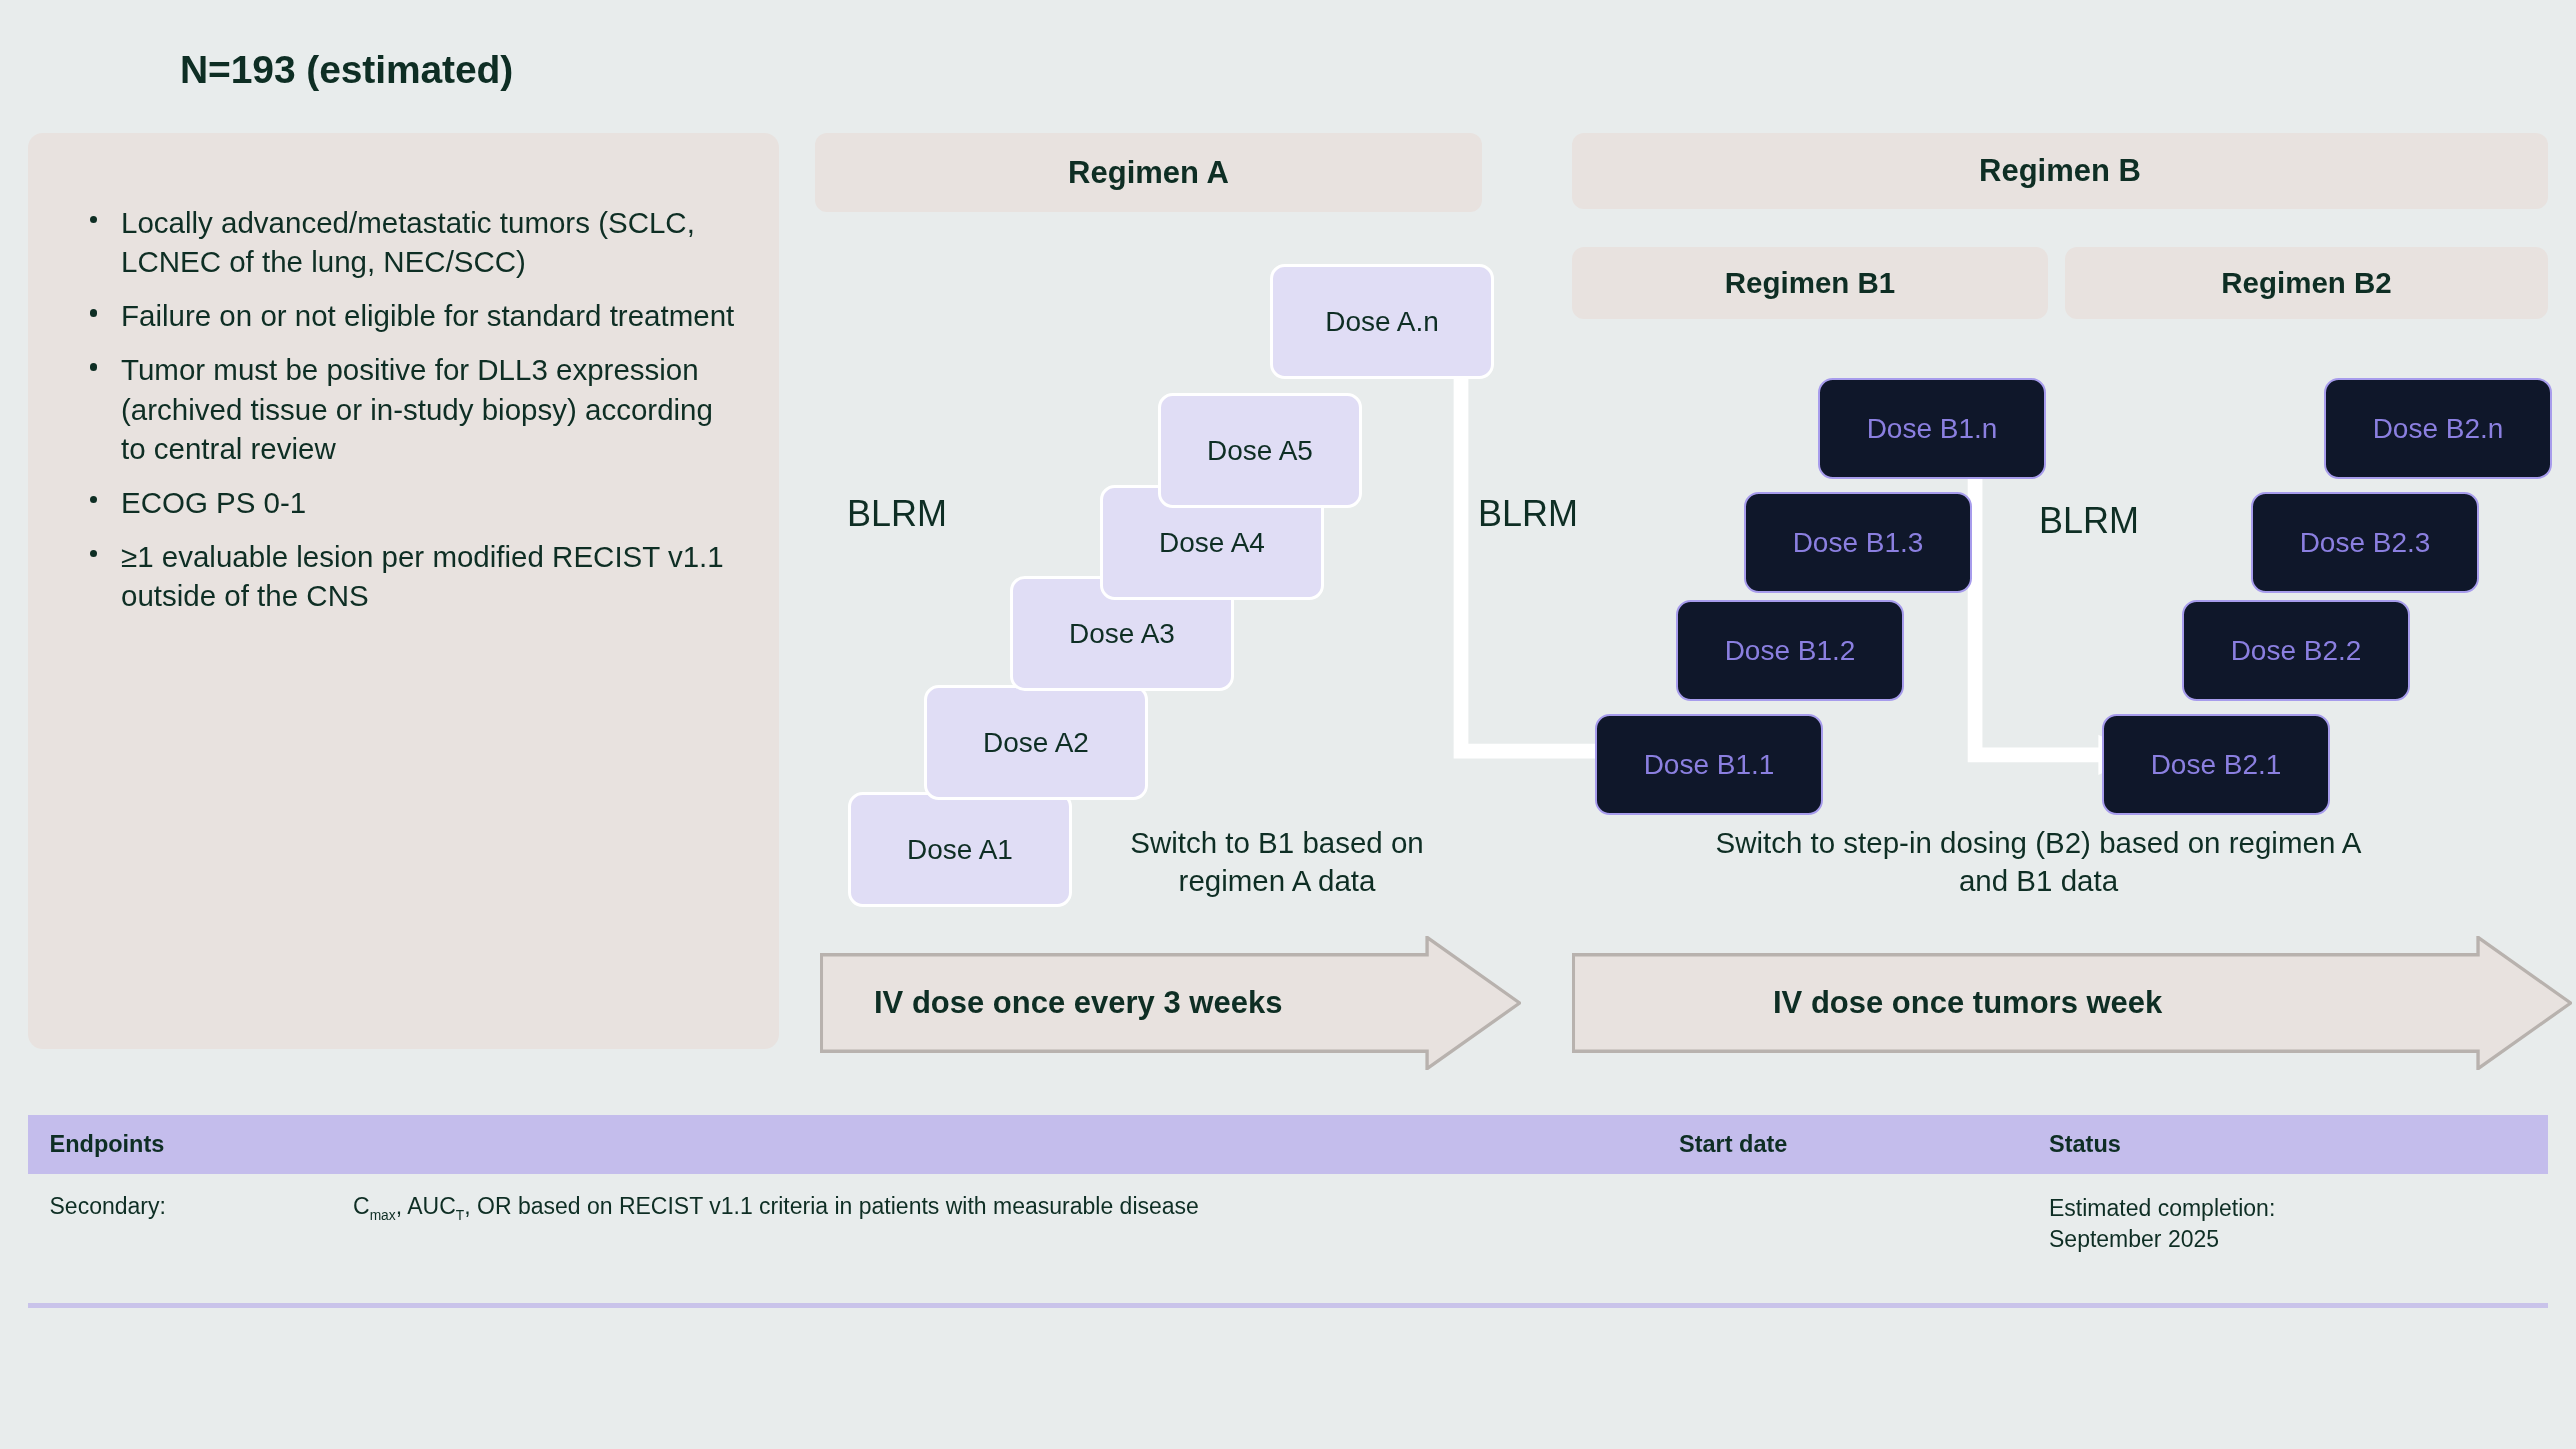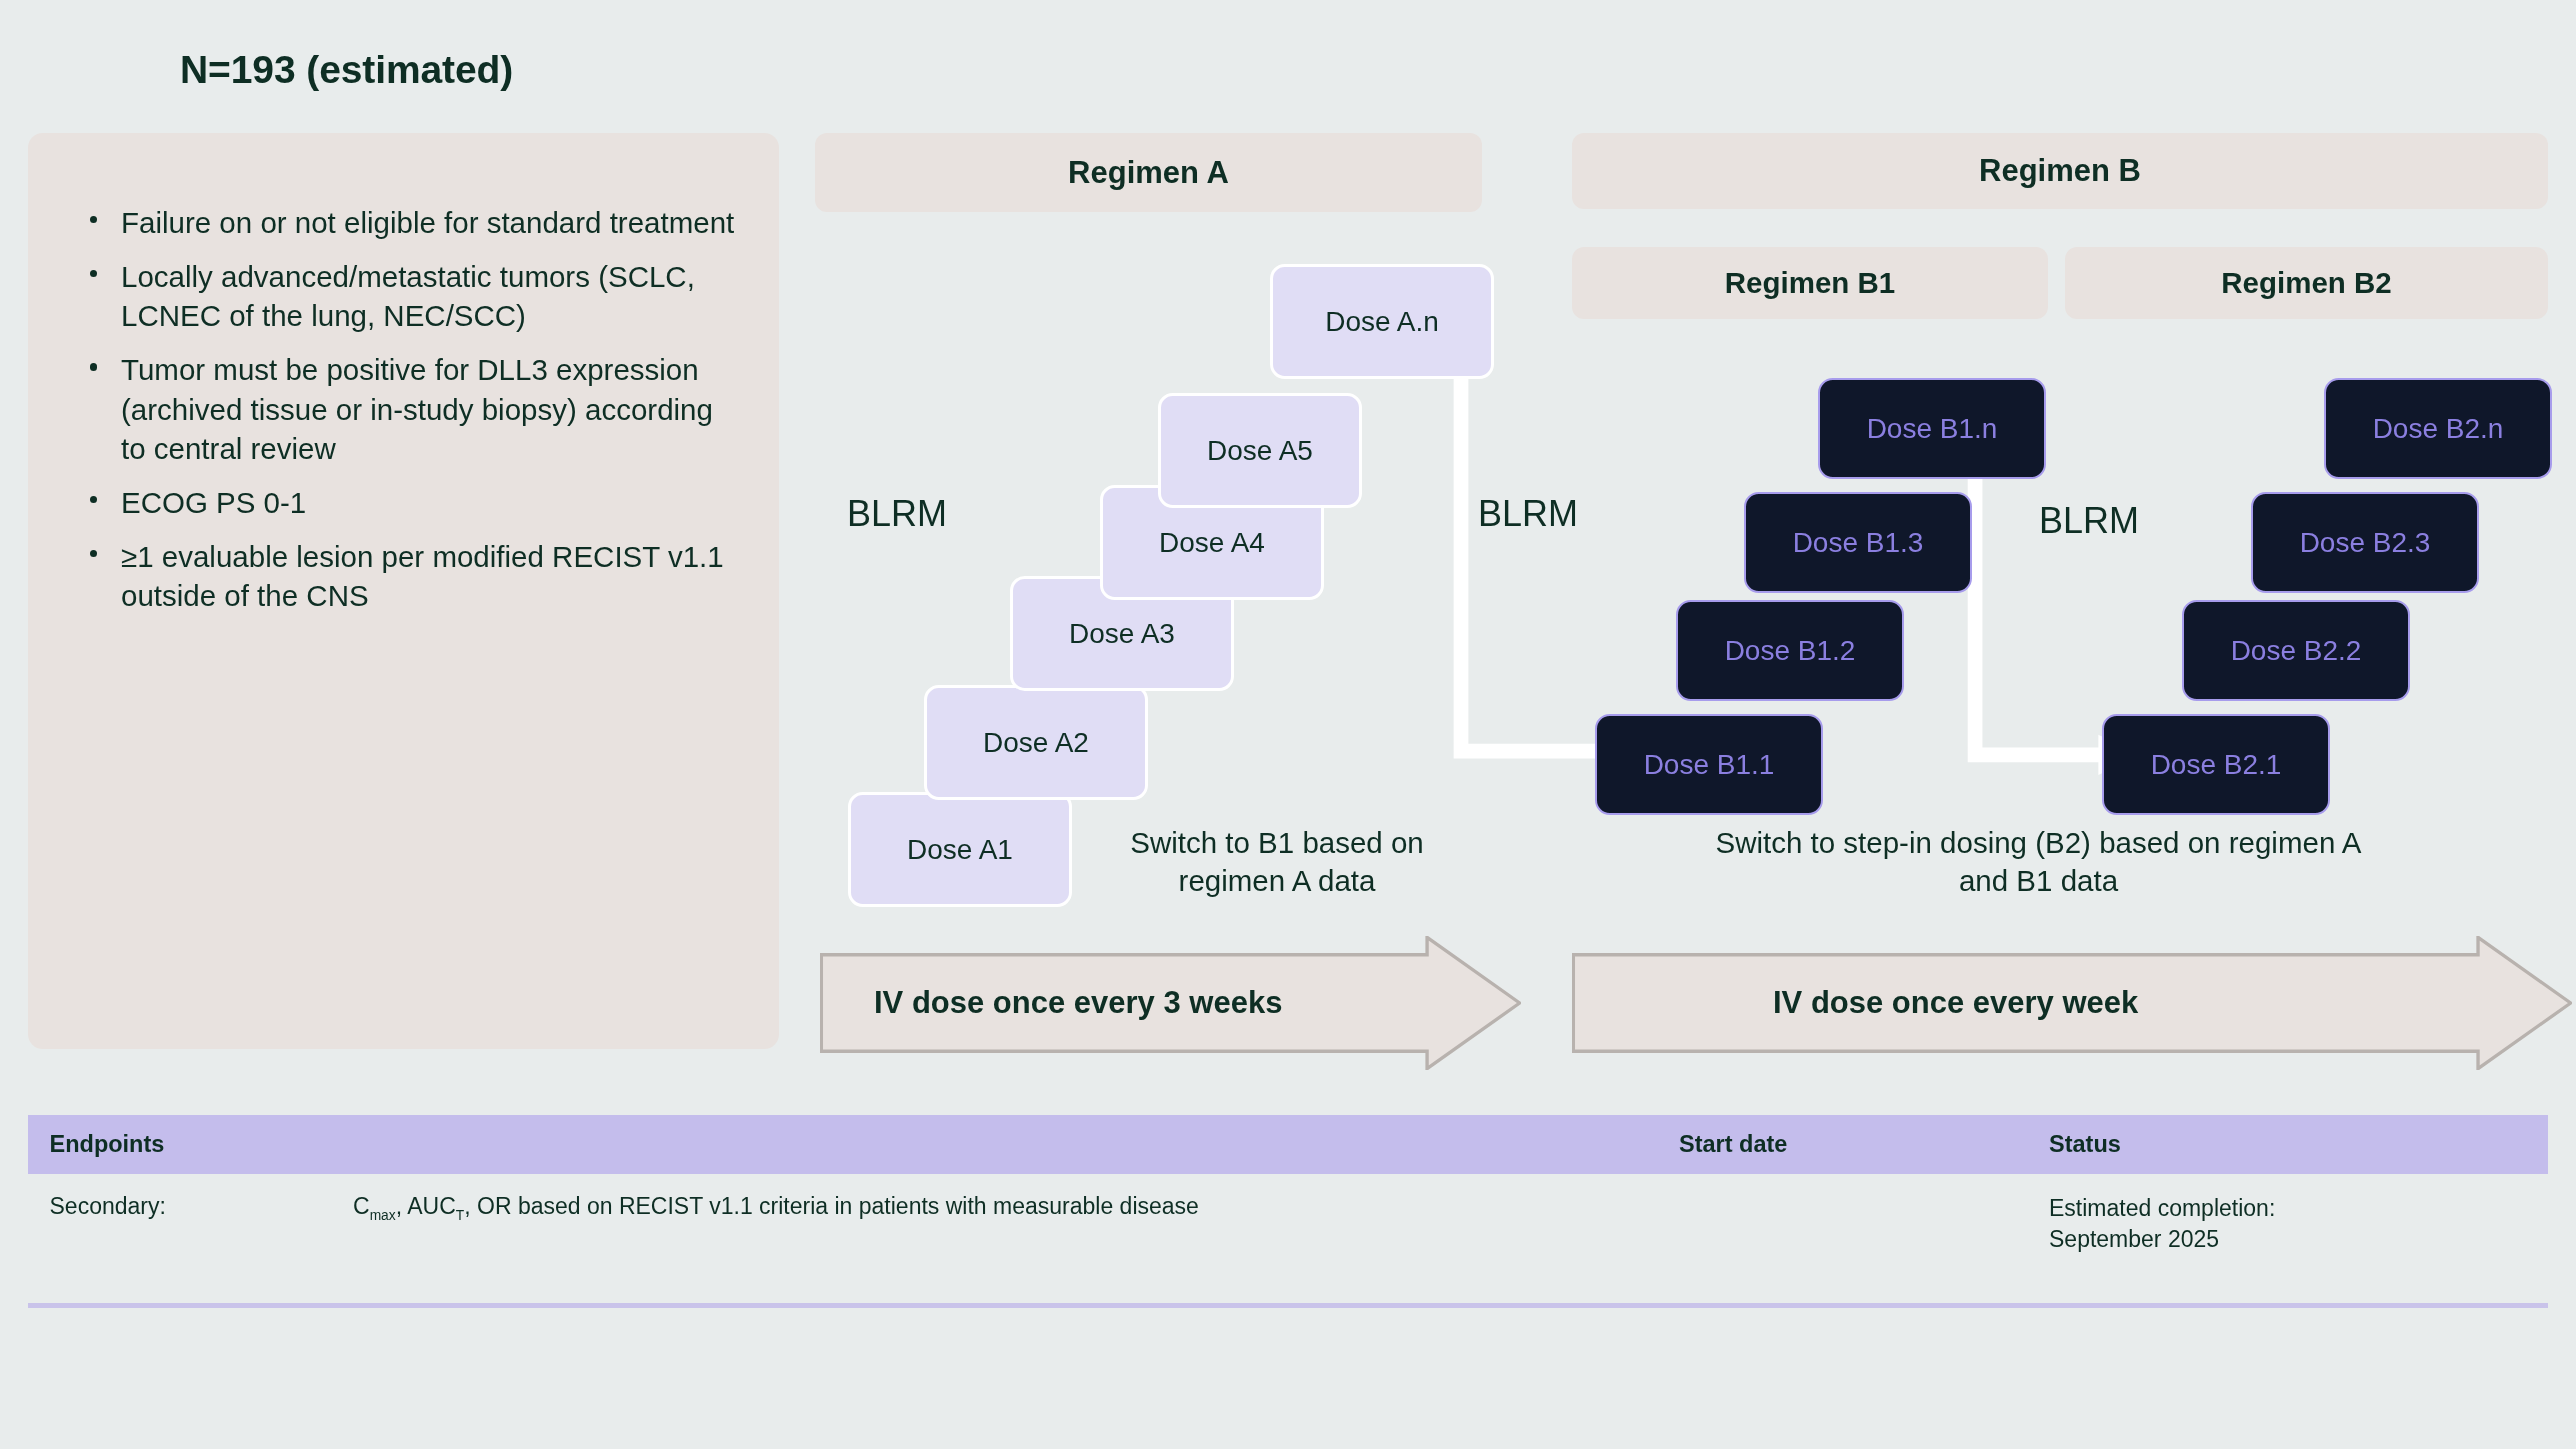--- a/index.html
+++ b/index.html
@@ -214,25 +214,25 @@
 </style>
 </head>
 <body>
 
 <div id="study-title">N=193 (estimated)</div>
 
 <div id="eligibility-panel">
   <ul class="criteria">
     <li>
       <span class="bullet-dot"></span>
+      <span>Locally advanced/metastatic tumors (SCLC, LCNEC of the lung, NEC/SCC)</span>
+    </li>
+    <li>
+      <span class="bullet-dot"></span>
       <span>Failure on or not eligible for standard treatment</span>
-    </li>
-    <li>
-      <span class="bullet-dot"></span>
-      <span>Locally advanced/metastatic tumors (SCLC, LCNEC of the lung, NEC/SCC)</span>
     </li>
     <li>
       <span class="bullet-dot"></span>
       <span>Tumor must be positive for DLL3 expression (archived tissue or in-study biopsy) according to central review</span>
     </li>
     <li>
       <span class="bullet-dot"></span>
       <span>ECOG PS 0-1</span>
     </li>
     <li>
@@ -288,21 +288,21 @@
   <svg width="701" height="134" viewBox="0 0 1045 200" preserveAspectRatio="none">
     <polygon points="2,28 905,28 905,2 1043,100 905,198 905,172 2,172" fill="#e8e2df" stroke="#b8b2ae" stroke-width="5"></polygon>
   </svg>
   <div class="arrow-label">IV dose once every 3 weeks</div>
 </div>
 
 <div class="arrow-banner" id="arrow-banner-b">
   <svg width="1000" height="134" viewBox="0 0 1490 200" preserveAspectRatio="none">
     <polygon points="2,28 1350,28 1350,2 1488,100 1350,198 1350,172 2,172" fill="#e8e2df" stroke="#b8b2ae" stroke-width="5"></polygon>
   </svg>
-  <div class="arrow-label">IV dose once every week</div>
+  <div class="arrow-label">IV dose once tumors week</div>
 </div>
 
 <div id="endpoints-table">
 
   <div id="endpoints-header-row">
     <div class="col-label">Endpoints</div>
     <div class="col-desc"></div>
     <div class="col-date">Start date</div>
     <div class="col-status">Status</div>
   </div>

